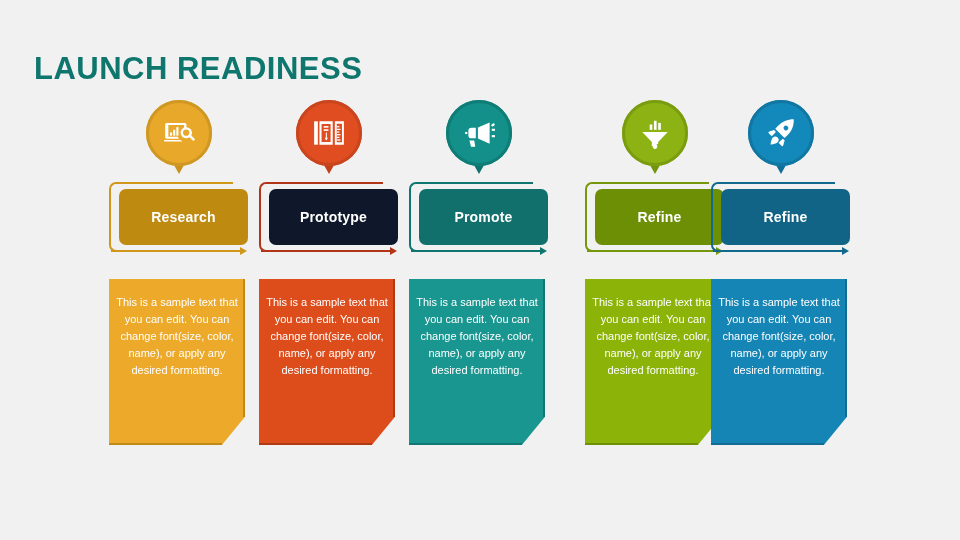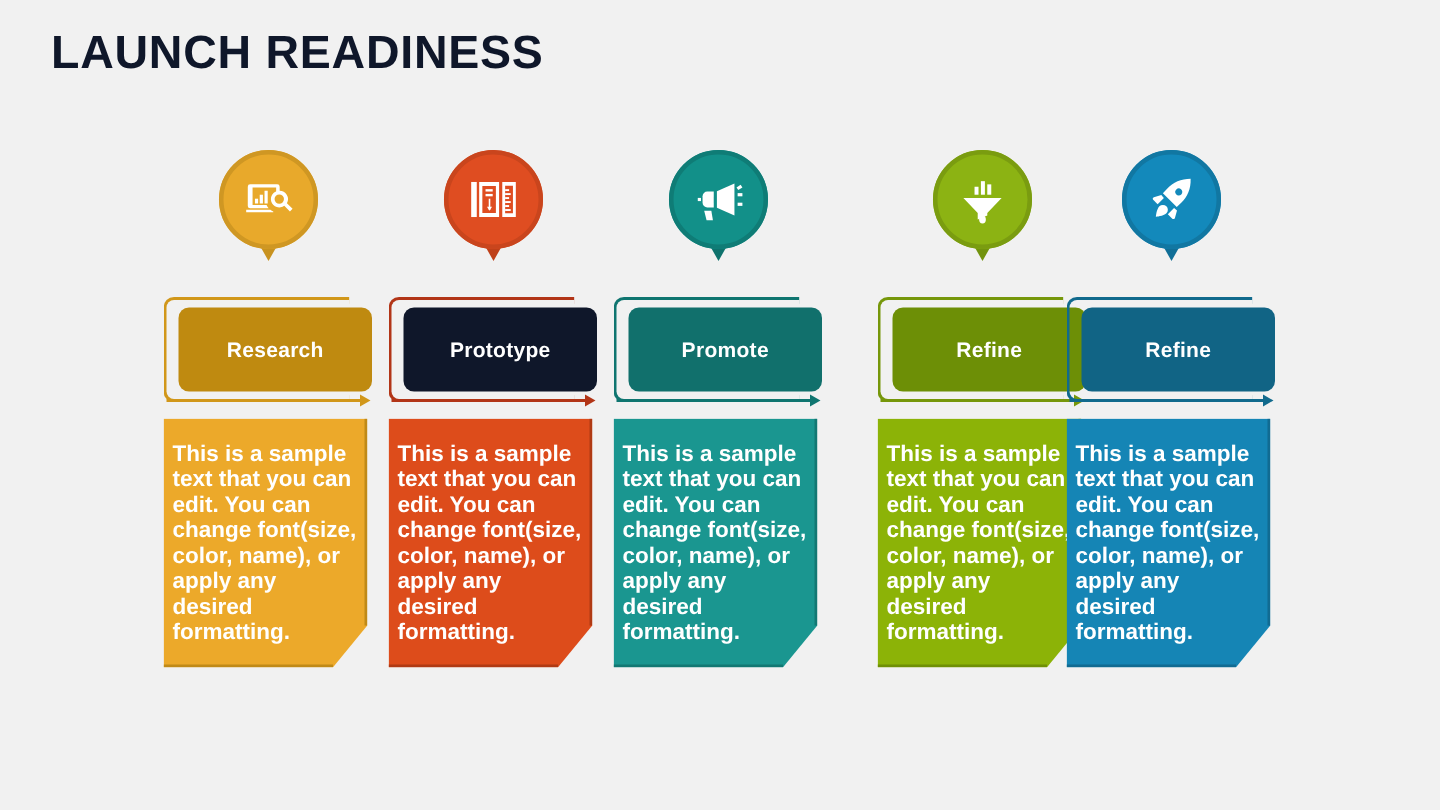--- a/index.html
+++ b/index.html
@@ -90,21 +90,20 @@
   }
   .pin-icon svg { display: block; width: 100%; height: 100%; }
 
   
   .label-wrap {
     position: absolute;
     left: 0;
     top: 82px;
     width: 120px;
     height: 78px;
-    margin-top: 16px;
   }
   .label-frame {
     position: absolute;
     left: 0;
     top: 0;
     width: 124px;
     height: 70px;
     box-sizing: border-box;
     border: 2px solid #000;
     border-right: none;
@@ -162,23 +161,24 @@
     top: 179px;
     width: 136px;
     height: 166px;
     box-sizing: border-box;
     padding: 15px 6px 0 6px;
     -webkit-clip-path: polygon(0 0, 100% 0, 100% 83%, 83% 100%, 0 100%);
     clip-path: polygon(0 0, 100% 0, 100% 83%, 83% 100%, 0 100%);
   }
   .body-text {
     color: #ffffff;
-    font-size: 15px;
+    font-size: 11px;
     line-height: 17px;
-    font-weight: bold;
+    text-align: center;
+    font-weight: normal;
   }
   
   .card-edge-r {
     position: absolute;
     right: 0;
     top: 0;
     width: 2px;
     height: 138px;
   }
   .card-edge-b {
@@ -194,21 +194,21 @@
     bottom: 0px;
     width: 34px;
     height: 2px;
     transform: rotate(-45deg);
     transform-origin: right bottom;
   }
 </style>
 </head>
 <body style="background: rgb(241, 241, 241);">
 
-<div id="slide-title" style="color: #0f172a;">LAUNCH READINESS</div>
+<div id="slide-title" style="color: #0f766e; margin-top: 34px;">LAUNCH READINESS</div>
 
 <div id="columns">
     <div class="column c0">
       <div class="pin-tail" style="border-top-color: rgb(200, 146, 31);"></div>
       <div class="pin" style="background: rgb(232, 169, 43);">
         <div class="pin-ring" style="border-color: rgb(207, 151, 35);"></div>
         <div class="pin-icon">
           <svg viewBox="0 0 64 64" fill="#fff">
             <path d="M9 13h34a3 3 0 0 1 3 3v6.2a14 14 0 0 0-4.4 2.3V17H12v22h17.6a13.9 13.9 0 0 0 2.6 4H9a3 3 0 0 1-3-3V16a3 3 0 0 1 3-3z"></path>
             <path d="M4 45h30.4a14 14 0 0 0 3.6 2.2V48H4z"></path>

